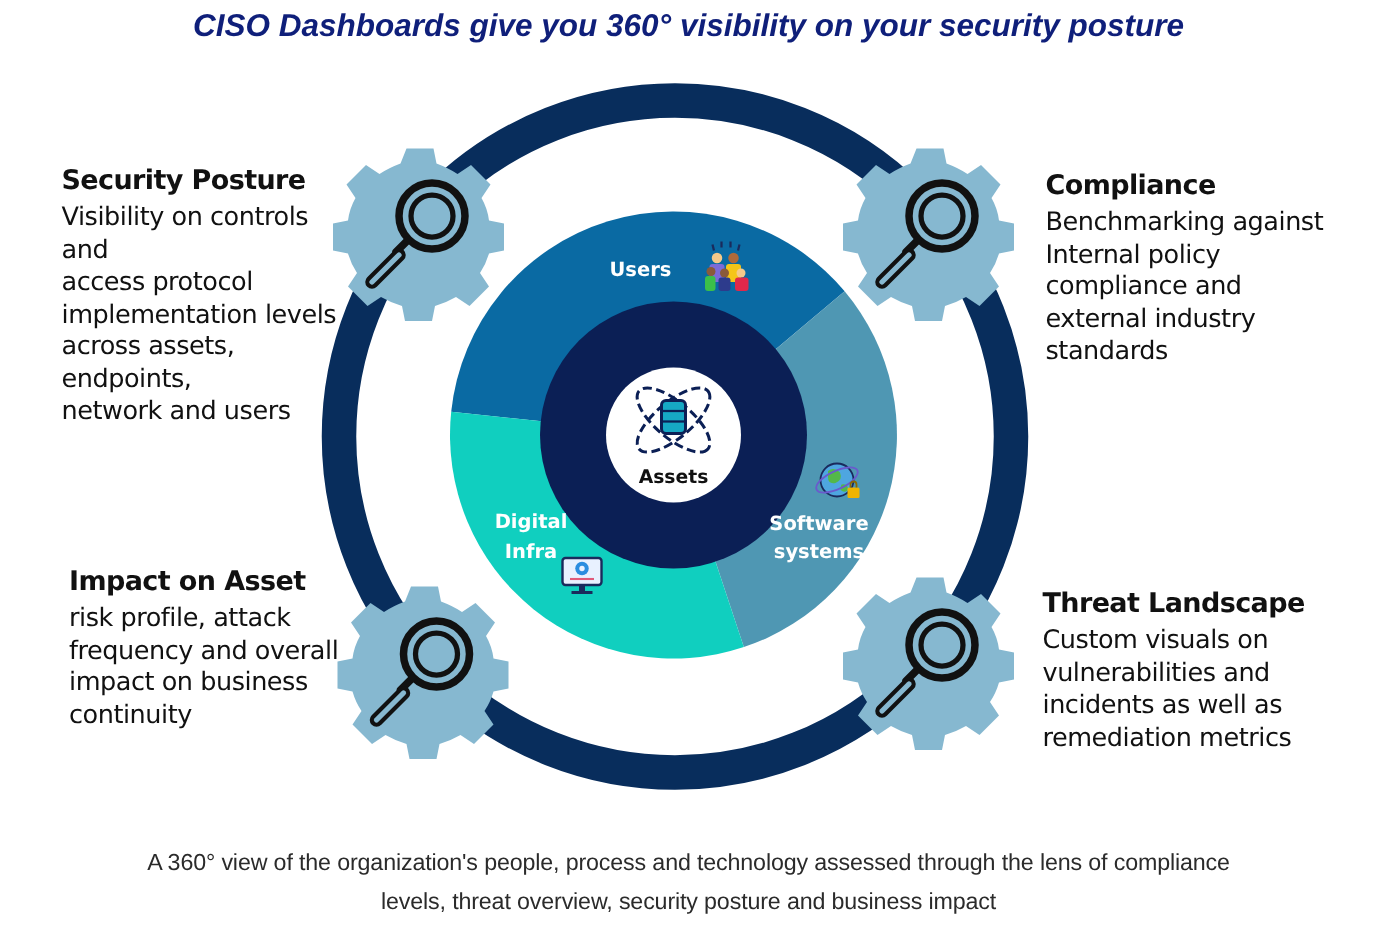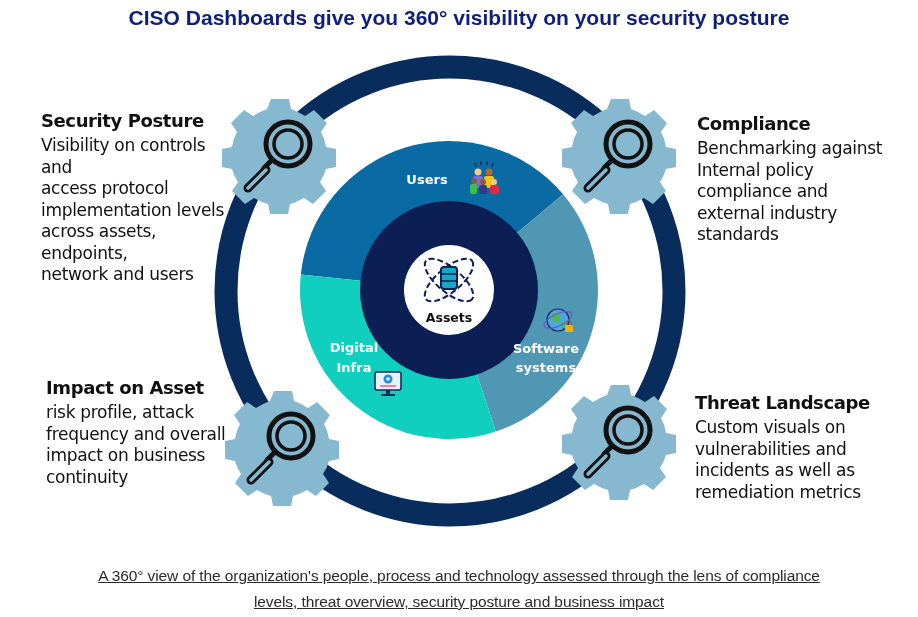--- a/index.html
+++ b/index.html
@@ -1,22 +1,22 @@
 <!DOCTYPE html>
 <html><head>
 <meta charset="utf-8">
 <style>
   html, body { margin:0; padding:0; background:#ffffff; }
   body { width:918px; height:617px; position:relative; overflow:hidden; font-family:"Liberation Sans", sans-serif; }
-  .title { position:absolute; left:0; top:6px; width:918px; text-align:center; color:#0f1f7a; font-weight:bold; font-size:21px; letter-spacing:0; }
+  .title { position:absolute; left:0; top:6px; width:918px; text-align:center; color:#0f1f7a; font-weight:bold; font-size:21px; letter-spacing:0;font-style:italic; }
   .diagram { position:absolute; left:0; top:0; width:918px; height:560px; }
   .block { position:absolute; font-family:"DejaVu Sans", sans-serif; color:#111; }
   .block .head { font-weight:bold; font-size:18px; letter-spacing:-0.4px; margin-bottom:4px; }
   .block .body { font-size:17px; line-height:21.5px; letter-spacing:-0.3px; }
-  .caption { position:absolute; left:0; top:563px; width:918px; text-align:center; color:#2b2b2b; font-size:15.5px; line-height:26px; letter-spacing:-0.1px;text-decoration:underline; }
+  .caption { position:absolute; left:0; top:563px; width:918px; text-align:center; color:#2b2b2b; font-size:15.5px; line-height:26px; letter-spacing:-0.1px; }
   .seglabel { font-family:"DejaVu Sans", sans-serif; font-weight:bold; fill:#ffffff; font-size:13px; }
 </style>
 </head>
 <body>
 
 <div class="title">CISO Dashboards give you 360° visibility on your security posture</div>
 
 <svg class="diagram" width="918" height="560" viewBox="0 0 918 560">
   <defs>
     <g id="gear">

